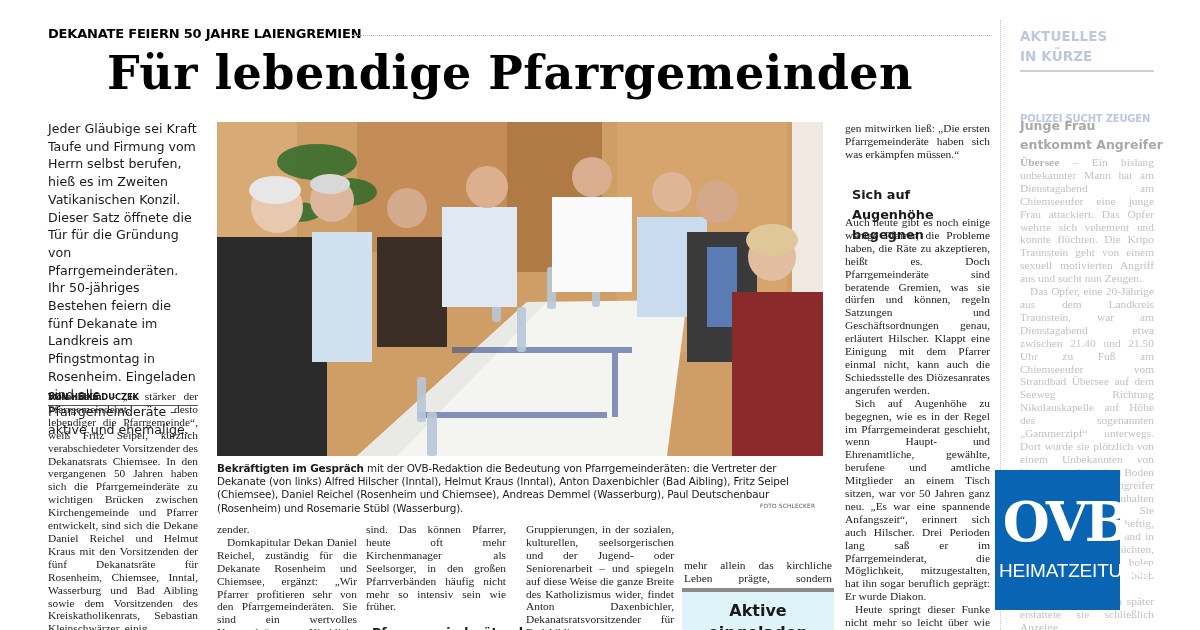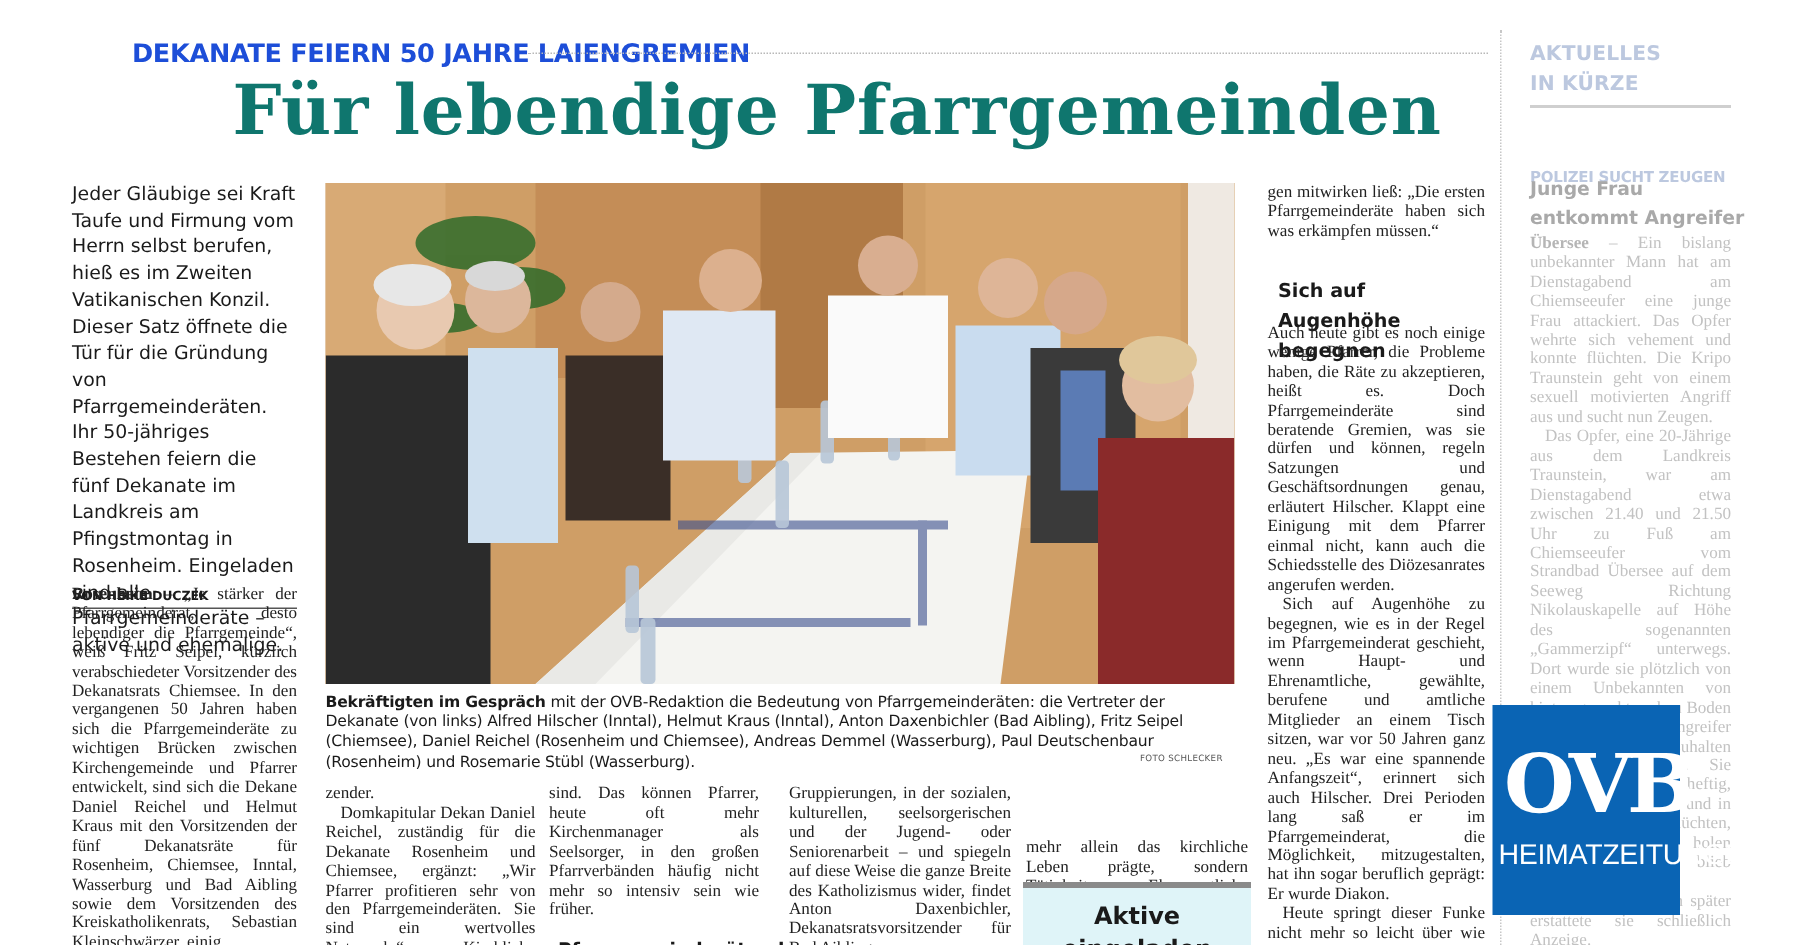--- a/index.html
+++ b/index.html
@@ -2,32 +2,31 @@
 <html><head>
   <meta charset="utf-8">
   <style>
     * { box-sizing: border-box; margin: 0; padding: 0; }
     html, body { width: 1200px; height: 630px; overflow: hidden; background: #ffffff; }
     body { position: relative; font-family: "Liberation Serif", serif; color: #1a1a1a; }
 
     .kicker {
       position: absolute; left: 48px; top: 26px;
       font-family: "DejaVu Sans", sans-serif; font-weight: bold;
-      font-size: 17px; letter-spacing: -0.2px; color: #1d4ed8;
+      font-size: 13px; letter-spacing: -0.2px; color: #000000;
       white-space: nowrap;
-      margin-left: 40px;
     }
     .kicker-rule {
       position: absolute; left: 352px; top: 35px; width: 640px; height: 0;
       border-top: 1px dotted #b8b8b8;
     }
     .headline {
       position: absolute; left: 0; top: 46px; width: 1010px; text-align: center;
       font-family: "DejaVu Serif", serif; font-size: 46px; letter-spacing: 0.5px;
-      color: #0f766e; white-space: nowrap; padding-left: 10px; margin-left: 48px;
+      color: #000000; white-space: nowrap; padding-left: 10px;
     }
 
     .lead {
       position: absolute; left: 48px; top: 120px; width: 150px;
       font-family: "DejaVu Sans", sans-serif; font-size: 12.6px; line-height: 17.7px;
       color: #1a1a1a;
     }
     .byline {
       position: absolute; left: 48px; top: 368px; width: 150px;
       font-family: "DejaVu Sans", sans-serif; font-weight: bold; font-size: 8.4px;

